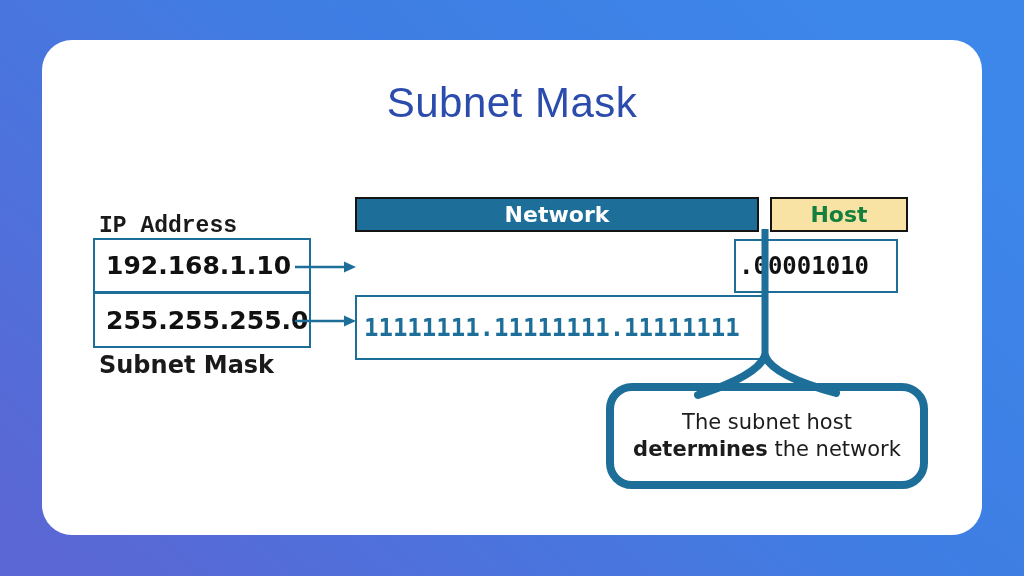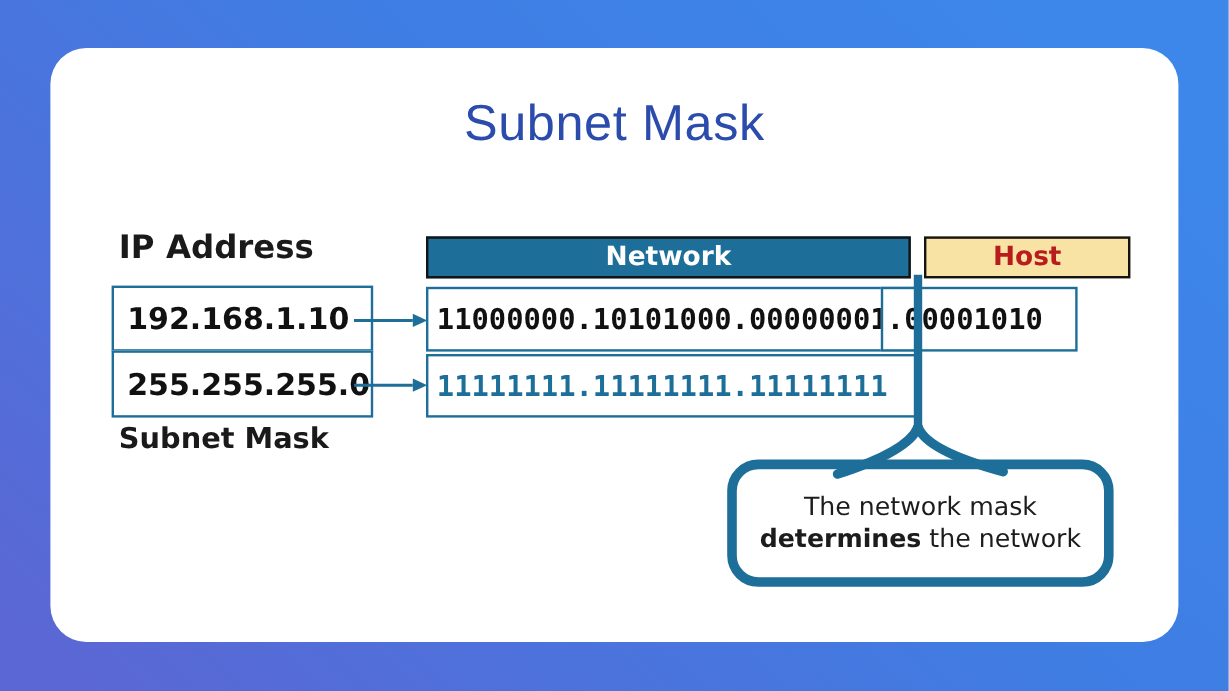--- a/index.html
+++ b/index.html
@@ -14,54 +14,54 @@
     position:absolute; left:42px; top:40px; width:940px; height:495px;
     background:#ffffff; border-radius:30px;
   }
   .title {
     position:absolute; left:0; top:79px; width:1024px;
     text-align:center; font-family:"Liberation Sans", sans-serif;
     font-size:42px; font-weight:500; color:#2b4cac; letter-spacing:0.5px;
   }
 
   .ip-label {
-    position:absolute; left:99px; top:191px;
-    font-size:27px; font-weight:bold; color:#1a1a1a;
+    position:absolute; left:99px; top:213px;
+    font-size:23px; font-weight:bold; color:#1a1a1a;font-family:Liberation Mono, monospace;
   }
   .mask-label {
     position:absolute; left:99px; top:351px;
     font-size:24px; font-weight:bold; color:#1a1a1a;
   }
   .ip-box {
     position:absolute; left:93px; width:218px; height:55px;
     border:2px solid #1d6f99; background:#fff;
     display:flex; align-items:center; padding-left:11px;
     font-size:25px; font-weight:bold; color:#111;
   }
   .ip-box-1 { top:238px; }
   .ip-box-2 { top:292px; height:56px; }
 
   .hdr {
     position:absolute; top:197px; height:35px;
     display:flex; align-items:center; justify-content:center;
     border:2px solid #141414; font-size:22px; font-weight:bold;
   }
   .hdr-network { left:355px; width:404px; background:#1d6f99; color:#ffffff; }
-  .hdr-host    { left:770px; width:172px; background:#f9e3a4; color:#b91c1c; }
+  .hdr-host    { left:770px; width:138px; background:#f9e3a4; color:#15803d; }
 
   .bin-cell {
     position:absolute; border:2px solid #1d6f99; background:#fff;
     display:flex; align-items:center;
     font-family:"DejaVu Sans Mono", monospace;
     font-size:24px; font-weight:bold; color:#111; white-space:nowrap;
   }
   .bin-net  { left:355px; width:413px; padding-left:7px; }
   .bin-host { left:734px; width:164px; padding-left:3px; }
   .r1 { top:239px; height:54px; }
-  .r2 { top:295px; height:53px; }
+  .r2 { top:295px; height:65px; }
   .teal { color:#1d6f99; }
 
   .callout {
     position:absolute; left:606px; top:383px; width:322px; height:106px;
     background:#fff; border:8px solid #1d6f99; border-radius:26px;
     display:flex; flex-direction:column; align-items:center; justify-content:center;
     font-size:21px; line-height:27px; color:#1c1c1c; text-align:center;
   }
   .callout b { font-weight:bold; }
 
@@ -87,27 +87,26 @@
   </div>
   <div class="mask-label">Subnet Mask</div>
 
   <div class="hdr hdr-network">
     <span>Network</span>
   </div>
   <div class="hdr hdr-host">
     <span>Host</span>
   </div>
 
-  <div class="bin-cell bin-net r1">11000000.10101000.00000001</div>
   <div class="bin-cell bin-host r1">.00001010</div>
 
   <div class="bin-cell bin-net r2 teal">11111111.11111111.11111111</div>
 
   <div class="callout">
-    <div><span>The network mask</span></div>
+    <div><span>The subnet host</span></div>
     <div><b>determines</b><span> the network</span></div>
   </div>
 
   <svg class="overlay" viewBox="0 0 1024 576">
     <g>
       <line x1="295" y1="267" x2="344" y2="267" stroke="#1d6f99" stroke-width="2.5"></line>
       <polygon points="344,261.5 356,267 344,272.5" fill="#1d6f99"></polygon>
     </g>
     <g>
       <line x1="295" y1="321" x2="344" y2="321" stroke="#1d6f99" stroke-width="2.5"></line>

